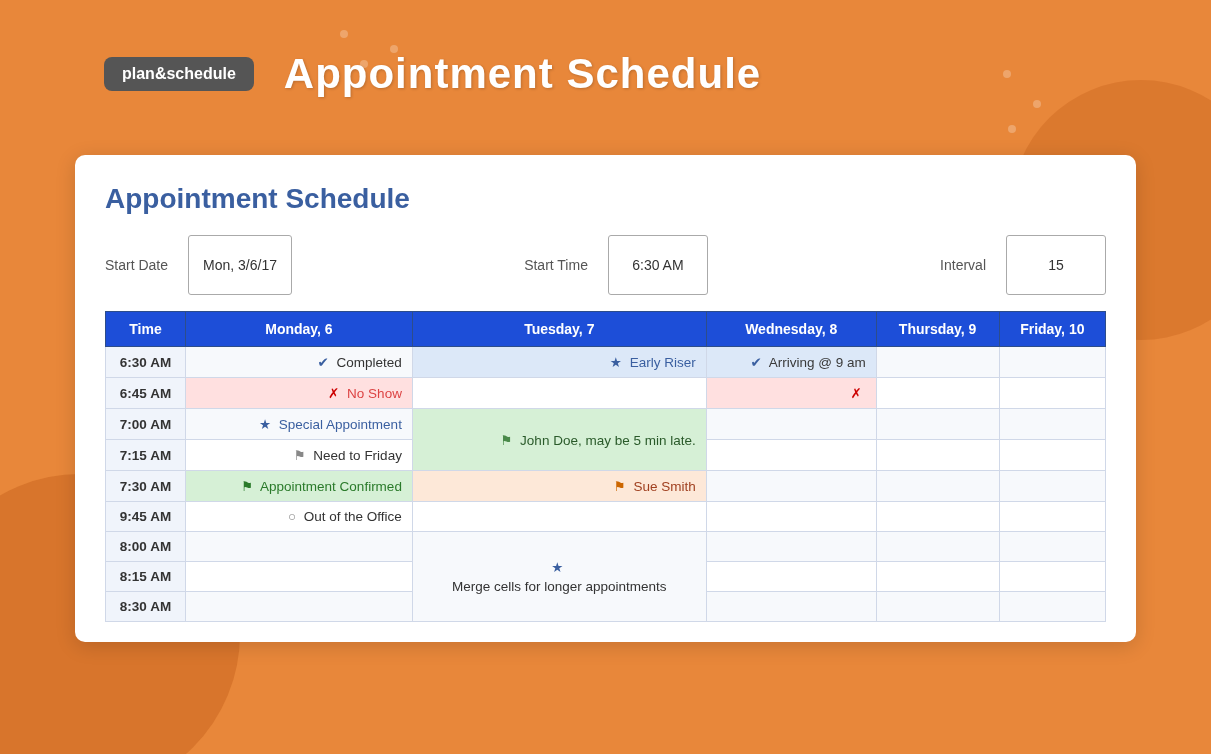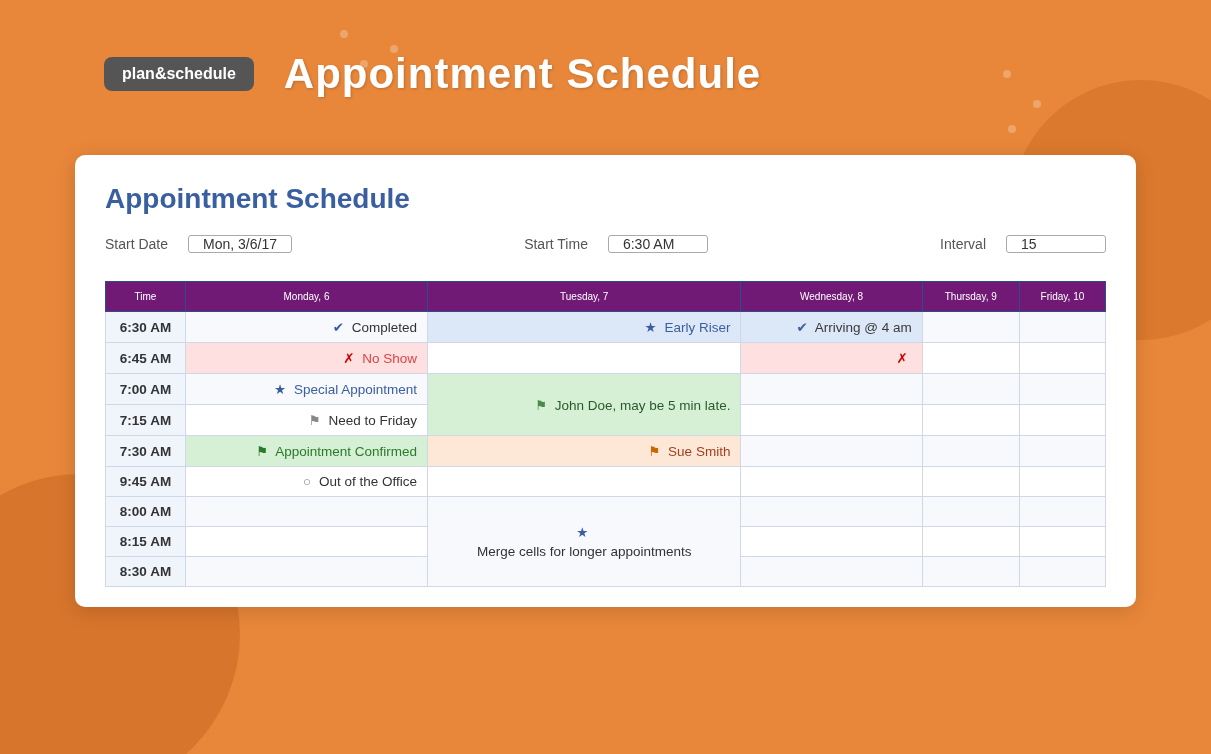--- a/index.html
+++ b/index.html
@@ -76,49 +76,50 @@
     .card-title {
       font-size: 28px;
       font-weight: 900;
       color: #3a5fa0;
       margin-bottom: 20px;
     }
     .controls-row {
       display: flex;
       align-items: center;
       gap: 20px;
-      margin-bottom: 28px;
+      margin-bottom: 16px;
       font-size: 14px;
       color: #333;
     }
     .control-label {
       font-weight: normal;
       color: #555;
     }
     .control-value {
       border: 1px solid #aaa;
-      padding: 0 14px;
+      padding: 21px 14px;
       border-radius: 3px;
       font-size: 14px;
       color: #333;
       min-width: 100px;
+      text-align: center;
     }
     .controls-spacer { flex: 1; }
     table {
       width: 100%;
       border-collapse: collapse;
       font-size: 13.5px;
     }
     thead tr th {
-      background: #701a75;
+      background: #1d4ed8;
       color: #fff;
       padding: 9px 10px;
       text-align: center;
-      font-weight: normal;
-      font-size: 10px;
+      font-weight: bold;
+      font-size: 14px;
       border: 1px solid #2d4d8a;
     }
     thead tr th:first-child {
       text-align: center;
     }
     tbody tr td {
       border: 1px solid #d0d8e8;
       padding: 7px 10px;
       vertical-align: middle;
       color: #333;
@@ -204,21 +205,21 @@
         <td>
           <span class="icon-check">✔</span>
           <span>Completed</span>
         </td>
         <td class="cell-early-riser">
           <span class="icon-star">★</span>
           <span>Early Riser</span>
         </td>
         <td class="cell-arriving">
           <span class="icon-check">✔</span>
-          <span>Arriving @ 4 am</span>
+          <span>Arriving @ 9 am</span>
         </td>
         <td></td>
         <td></td>
       </tr>
 
       <tr>
         <td class="time-col">6:45 AM</td>
         <td class="cell-no-show">
           <span class="icon-x">✗</span>
           <span>No Show</span>

